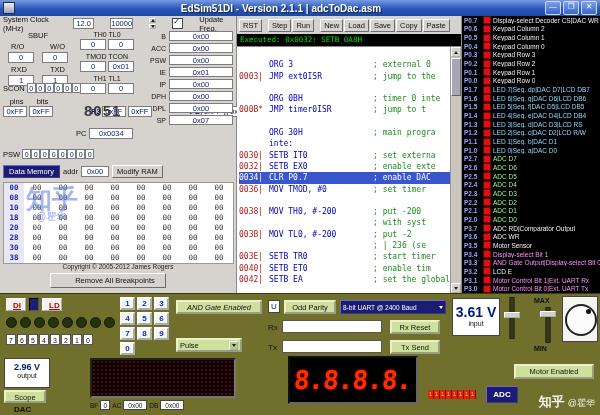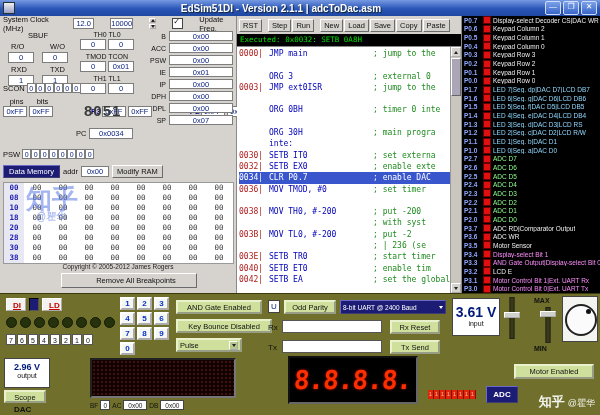--- a/index.html
+++ b/index.html
@@ -64,21 +64,21 @@
   #mem-controls .gray-btn{height:13px;padding:0 4px;}
   #mem-table{position:absolute;top:166px;left:3px;width:229px;background:#fff;border:1px solid #999;
              font-family:"DejaVu Sans Mono",monospace;}
   .mem-row{display:flex;height:10px;line-height:10px;}
   .mem-addr{width:20px;color:#2020b0;font-weight:bold;font-size:7.5px;text-align:center;background:#e8e8f4;flex:none;}
   .mem-cell{width:26px;text-align:center;font-size:7.5px;color:#333;flex:none;}
   #mem-wm{position:absolute;top:170px;left:26px;pointer-events:none;line-height:1;}
   .wm-logo{font-size:26px;font-weight:bold;color:rgba(90,120,230,0.55);}
   .wm-user{font-size:10px;color:rgba(90,120,230,0.65);display:block;margin-left:10px;}
   #copyright{position:absolute;top:247px;left:0;width:100%;text-align:center;font-size:6.5px;color:#222;}
-  #rm-bp{position:absolute;top:257px;left:61px;width:136px;height:15px;padding-left:20px;}
+  #rm-bp{position:absolute;top:257px;left:50px;width:116px;height:15px;padding-left:20px;}
   
   #toolbar{height:16px;display:flex;align-items:center;padding:1px 2px;gap:1px;background:#d6d3ce;}
   .tbtn{height:13px;padding:0 3px;line-height:11px;}
   .tbtn.gap{margin-left:5px;}
   #statusbar{height:12px;background:#000;color:#00e000;font-family:"DejaVu Sans Mono",monospace;
              font-size:7.5px;line-height:12px;padding-left:3px;white-space:nowrap;overflow:hidden;}
   #code-wrap{position:relative;flex:1;background:#fff;overflow:hidden;border-top:1px solid #888;}
   #code-area{position:absolute;top:1px;left:2px;right:11px;bottom:0;font-family:"DejaVu Sans Mono",monospace;font-size:8px;}
   .code-line{height:11.3px;line-height:11.3px;white-space:nowrap;overflow:hidden;}
   .c-addr{display:inline-block;width:30px;color:#b02020;}
@@ -402,26 +402,26 @@
           <button class="gray-btn tbtn">Run</button>
           <button class="gray-btn tbtn gap">New</button>
           <button class="gray-btn tbtn">Load</button>
           <button class="gray-btn tbtn">Save</button>
           <button class="gray-btn tbtn">Copy</button>
           <button class="gray-btn tbtn">Paste</button>
         </div>
       <div id="statusbar">Executed: 0x0032:  SETB 0A8H</div>
       <div id="code-wrap">
         <div id="code-area">
-            <div class="code-line"><span class="c-addr">0000|</span><span class="c-code">JMP main</span><span class="c-com">; jump to the</span></div>
             <div class="code-line"><span class="c-addr"></span><span class="c-code"></span><span class="c-com"></span></div>
             <div class="code-line"><span class="c-addr"></span><span class="c-code">ORG 3</span><span class="c-com">; external 0</span></div>
             <div class="code-line"><span class="c-addr">0003|</span><span class="c-code">JMP ext0ISR</span><span class="c-com">; jump to the</span></div>
             <div class="code-line"><span class="c-addr"></span><span class="c-code"></span><span class="c-com"></span></div>
             <div class="code-line"><span class="c-addr"></span><span class="c-code">ORG 0BH</span><span class="c-com">; timer 0 inte</span></div>
+            <div class="code-line"><span class="c-addr">000B*</span><span class="c-code">JMP timer0ISR</span><span class="c-com">; jump to t</span></div>
             <div class="code-line"><span class="c-addr"></span><span class="c-code"></span><span class="c-com"></span></div>
             <div class="code-line"><span class="c-addr"></span><span class="c-code">ORG 30H</span><span class="c-com">; main progra</span></div>
             <div class="code-line"><span class="c-addr"></span><span class="c-code">inte:</span><span class="c-com"></span></div>
             <div class="code-line"><span class="c-addr">0030|</span><span class="c-code">SETB IT0</span><span class="c-com">; set externa</span></div>
             <div class="code-line"><span class="c-addr">0032|</span><span class="c-code">SETB EX0</span><span class="c-com">; enable exte</span></div>
             <div class="code-line hl"><span class="c-addr">0034|</span><span class="c-code">CLR P0.7</span><span class="c-com">; enable DAC</span></div>
             <div class="code-line"><span class="c-addr">0036|</span><span class="c-code">MOV TMOD, #0</span><span class="c-com">; set timer</span></div>
             <div class="code-line"><span class="c-addr"></span><span class="c-code"></span><span class="c-com"></span></div>
             <div class="code-line"><span class="c-addr">0038|</span><span class="c-code">MOV TH0, #-200</span><span class="c-com">; put -200</span></div>
             <div class="code-line"><span class="c-addr"></span><span class="c-code"></span><span class="c-com">; with syst</span></div>
@@ -641,22 +641,21 @@
         <div class="key">5</div>
         <div class="key">6</div>
         <div class="key">7</div>
         <div class="key">8</div>
         <div class="key">9</div>
         <div class="key">0</div>
         <div class="key key-empty"></div>
         <div class="key key-empty"></div>
       </div>
 
-    <button class="green-btn" style="position:absolute;left:176px;top:6px;width:86px;height:14px;">AND Gate Enabled</button>
-    <button class="green-btn" style="position:absolute;left:176px;top:25px;width:96px;height:14px;">Key Bounce Disabled</button>
+    <button class="green-btn" style="position:absolute;left:176px;top:6px;width:86px;height:14px;font-style:italic;">AND Gate Enabled</button>
     <div class="green-btn" style="position:absolute;left:176px;top:44px;width:66px;height:14px;display:flex;align-items:center;justify-content:space-between;padding:0 2px;">
       <span>Pulse</span>
       <span class="combo-arrow">
           <span class="tri-dn"></span>
         </span>
     </div>
 
     <div class="white-panel" style="left:268px;top:6px;width:12px;height:13px;line-height:12px;color:#001a7a;">U</div>
     <button class="green-btn" style="position:absolute;left:284px;top:6px;width:52px;height:14px;">Odd Parity</button>
     <div class="navy-btn" style="position:absolute;left:340px;top:6px;width:106px;height:14px;font-size:6.5px;display:flex;align-items:center;justify-content:space-between;padding:0 2px;box-sizing:border-box;">

